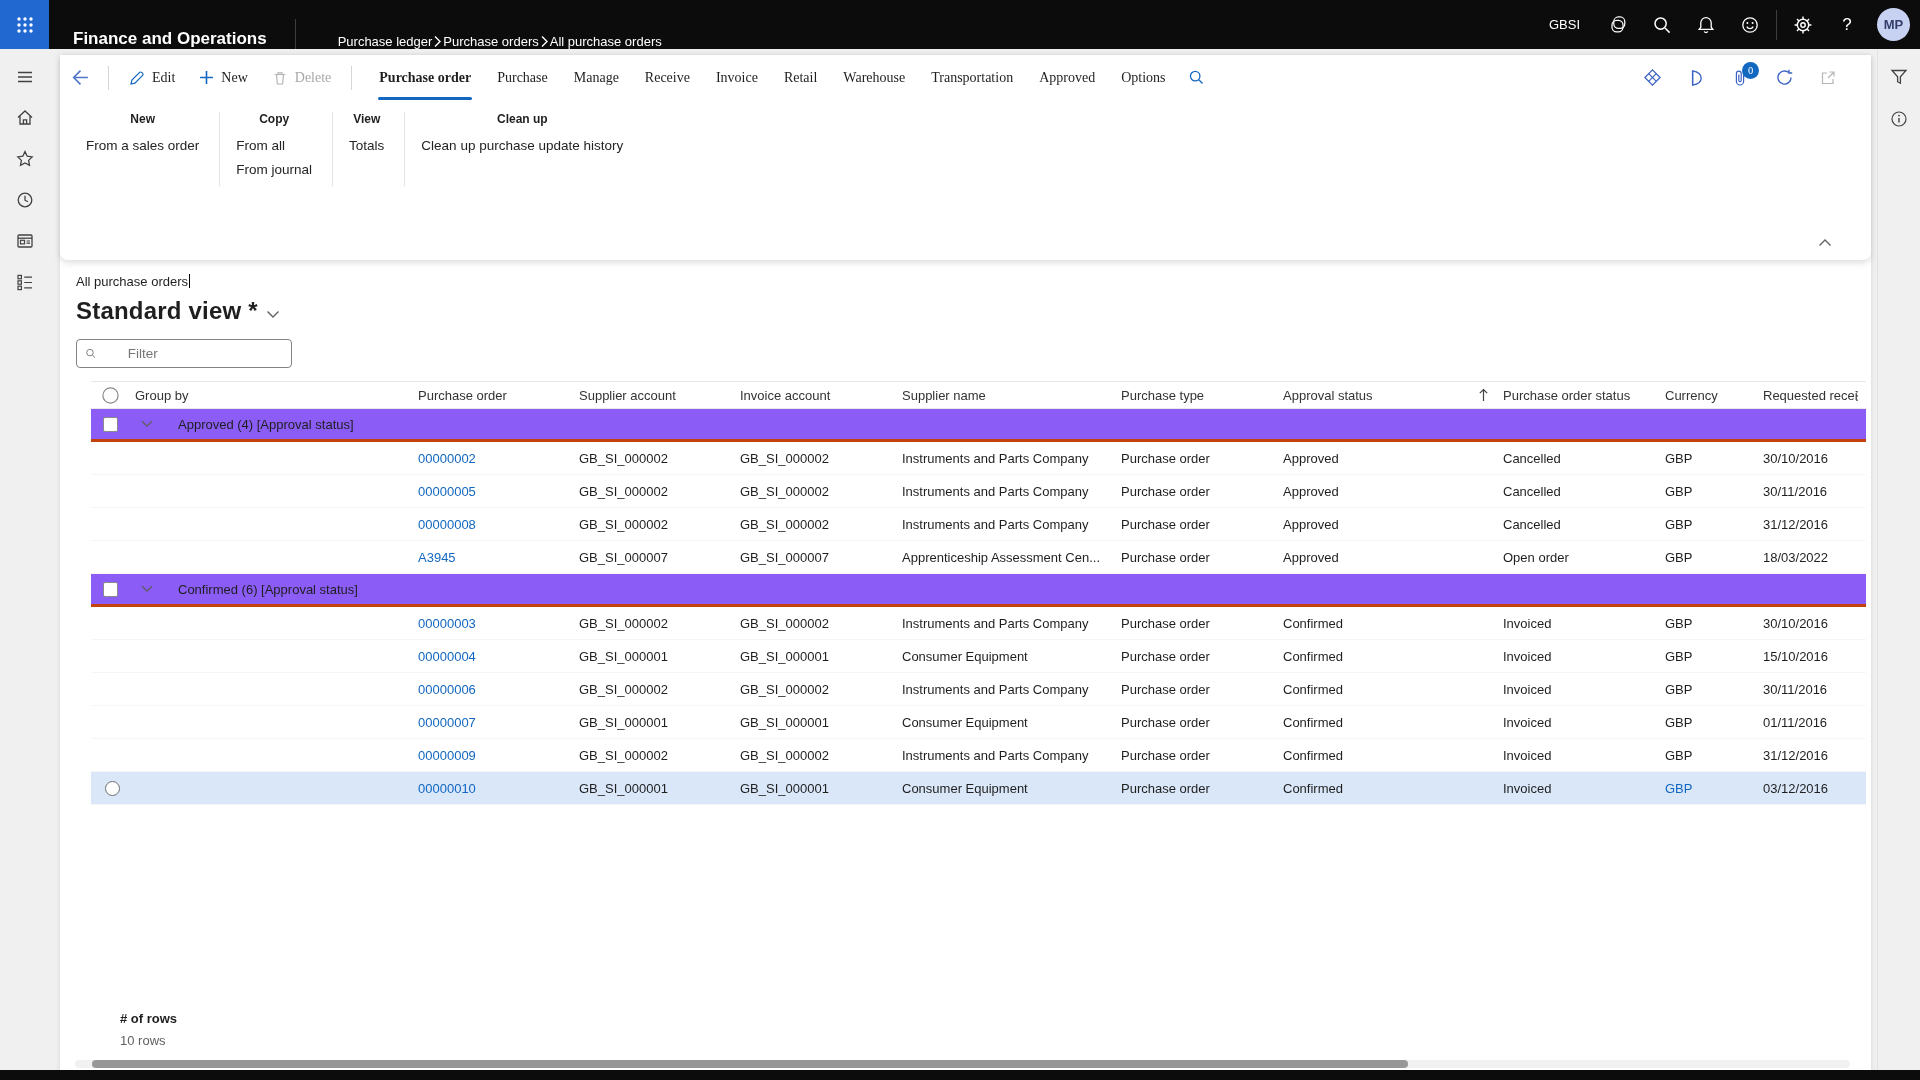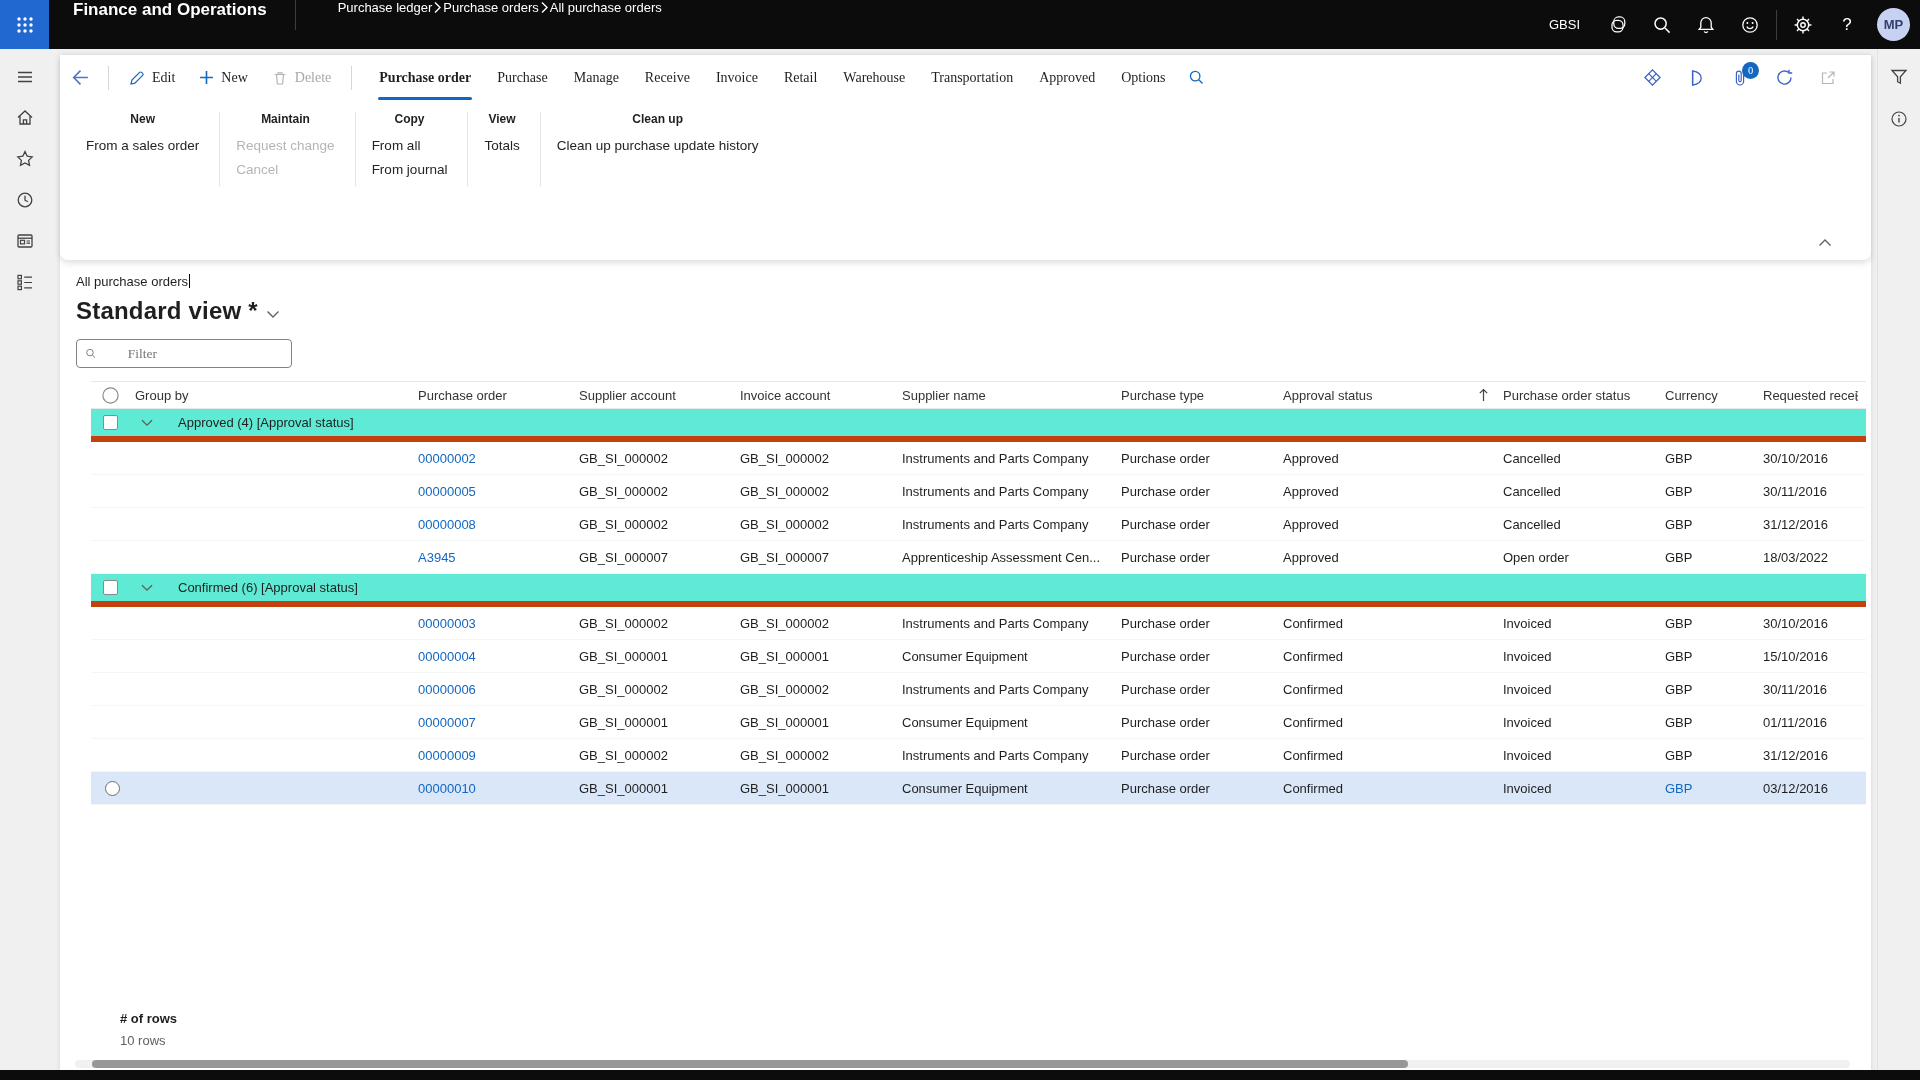--- a/index.html
+++ b/index.html
@@ -2,21 +2,21 @@
 <html style="--accent: #1267c1; --brand: #2268d1; --sel: #d9e7f9;"><head>
 <meta charset="utf-8">
 <style>
   * { box-sizing: border-box; margin: 0; padding: 0; }
   html,body { width:1920px; height:1080px; overflow:hidden; background:#f0f0f0;
     font-family:"Liberation Sans","DejaVu Sans",sans-serif; }
   :root { --accent:#1267c1; --sel:#d9e7f9; --ink:#1f1f1f; --muted:#616161; --disabled:#a8a8a8; }
 
   
   .top-header { position:absolute; top:0; left:0; width:1920px; height:49px; background:#0c0c0c;
-    display:flex; align-items:flex-start; color:#fff; z-index:30; }
+    display:flex; align-items:flex-end; color:#fff; z-index:30; }
   .waffle { width:49px; height:49px; background:var(--brand,#2268d1); display:flex; align-items:center; justify-content:center; cursor:pointer; }
   .app-title { font-size:17px; font-weight:700; margin-left:24px; white-space:nowrap; }
   .hdr-div { width:1px; height:30px; background:#3d3d3d; margin:0 0 0 28px; }
   .breadcrumb { display:flex; align-items:center; margin-left:42px; font-size:13px; }
   .crumb { color:#fff; cursor:pointer; white-space:nowrap; }
   .hdr-right { margin-left:auto; display:flex; align-items:center; }
   .env { font-size:13px; margin-right:16px; cursor:pointer; }
   .hbtn { width:44px; height:49px; display:flex; align-items:center; justify-content:center; cursor:pointer; }
   .hdr-div2 { width:1px; height:30px; background:#3d3d3d; margin:0 4px; }
   .avatar { width:33px; height:33px; border-radius:50%; background:#c7d2f2; color:#333f6b; font-size:13px;
@@ -67,33 +67,33 @@
 
   
   .page-body { position:relative; padding:12px 0 0 16px; }
   .page-caption { font-size:13px; color:var(--ink); display:inline-block; cursor:text; }
   .caret { display:inline-block; width:1px; height:14px; background:#000; margin-left:1px; vertical-align:-2px; animation:blink 1s steps(1) infinite; }
   @keyframes blink { 50% { opacity:0; } }
   .view-row { display:flex; align-items:center; gap:8px; margin-top:7px; cursor:pointer; }
   .view-name { font-size:24px; font-weight:600; color:var(--ink); letter-spacing:.2px; }
   .filter-box { margin-top:14px; width:216px; height:29px; border:1px solid #838383; border-radius:4px;
     display:flex; align-items:center; padding:0 8px; gap:7px; background:#fff; }
-  .filter-box input { border:none; outline:none; font-size:13.5px; width:100%; font-family:Liberation Serif, serif; color:var(--ink);margin-left:24px; }
+  .filter-box input { border:none; outline:none; font-size:13.5px; width:100%; font-family:Liberation Sans, sans-serif; color:var(--ink);margin-left:24px; }
   .filter-box input::placeholder { color:#767676; }
 
   
   .grid { margin:13px 0 0 15px; width:1775px; --cols:42px 283px 161px 161px 162px 219px 162px 220px 162px 98px 105px; }
   .grid-header { display:grid; grid-template-columns:var(--cols); height:28px; align-items:center;
     border-top:1px solid #e8e8e8; border-bottom:1px solid #e8e8e8; position:relative; }
   .hcell { font-size:13px; color:#333; display:flex; align-items:center; padding-left:2px; white-space:nowrap; overflow:hidden; cursor:pointer; }
   .sel-head { display:flex; align-items:center; justify-content:flex-start; padding-left:11px; }
   .sort-arrow { margin-left:auto; margin-right:12px; color:#424242; flex:none; }
   .col-options { position:absolute; right:2px; top:0; height:100%; width:14px; display:flex; align-items:center;
     justify-content:center; cursor:pointer; color:#424242; font-size:13px; font-family:"DejaVu Sans",sans-serif; }
-  .group-row { display:flex; align-items:center; height:33px; background:#5eead4; border-bottom:6px solid #c2410c; cursor:pointer; }
+  .group-row { display:flex; align-items:center; height:33px; background:#8b5cf6; border-bottom:3px solid #c2410c; cursor:pointer; }
   .gchk { width:15px; height:15px; border:1px solid #8a8a8a; border-radius:2px; background:#fff; margin-left:12px; flex:none; cursor:pointer; }
   .gchev { margin-left:23px; display:flex; flex:none; }
   .glabel { margin-left:25px; font-size:13px; color:var(--ink); white-space:nowrap; }
   .grid-row { display:grid; grid-template-columns:var(--cols); height:33px; align-items:center; border-bottom:1px solid #f6f6f6; cursor:pointer; }
   .grid-row.selected { background:var(--sel); }
   .gcell { font-size:13px; color:var(--ink); padding-left:2px; white-space:nowrap; overflow:hidden; }
   .link { color:var(--accent); cursor:pointer; }
   .radio { width:15px; height:15px; border:1px solid #6e6e6e; border-radius:50%; background:#fff; margin-left:12px; cursor:pointer; }
   .selcell { display:flex; align-items:center; }
 
@@ -322,25 +322,20 @@
         </div>
       </div>
     </div>
 
     <div class="ribbon-groups">
         <div class="ribbon-group">
           <div class="ribbon-group-title">New</div>
           <div class="ribbon-item">From a sales order</div>
         </div>
         <div class="ribbon-group">
-          <div class="ribbon-group-title">Maintain</div>
-          <div class="ribbon-item disabled">Request change</div>
-          <div class="ribbon-item disabled">Cancel</div>
-        </div>
-        <div class="ribbon-group">
           <div class="ribbon-group-title">Copy</div>
           <div class="ribbon-item">From all</div>
           <div class="ribbon-item">From journal</div>
         </div>
         <div class="ribbon-group">
           <div class="ribbon-group-title">View</div>
           <div class="ribbon-item">Totals</div>
         </div>
         <div class="ribbon-group">
           <div class="ribbon-group-title">Clean up</div>

